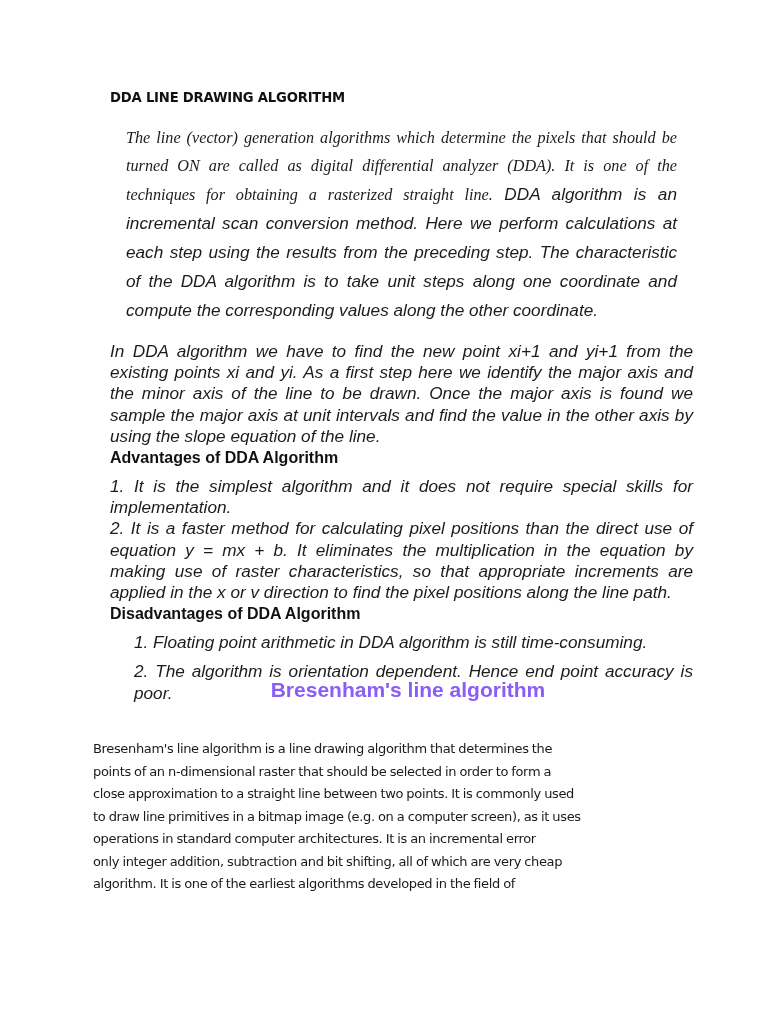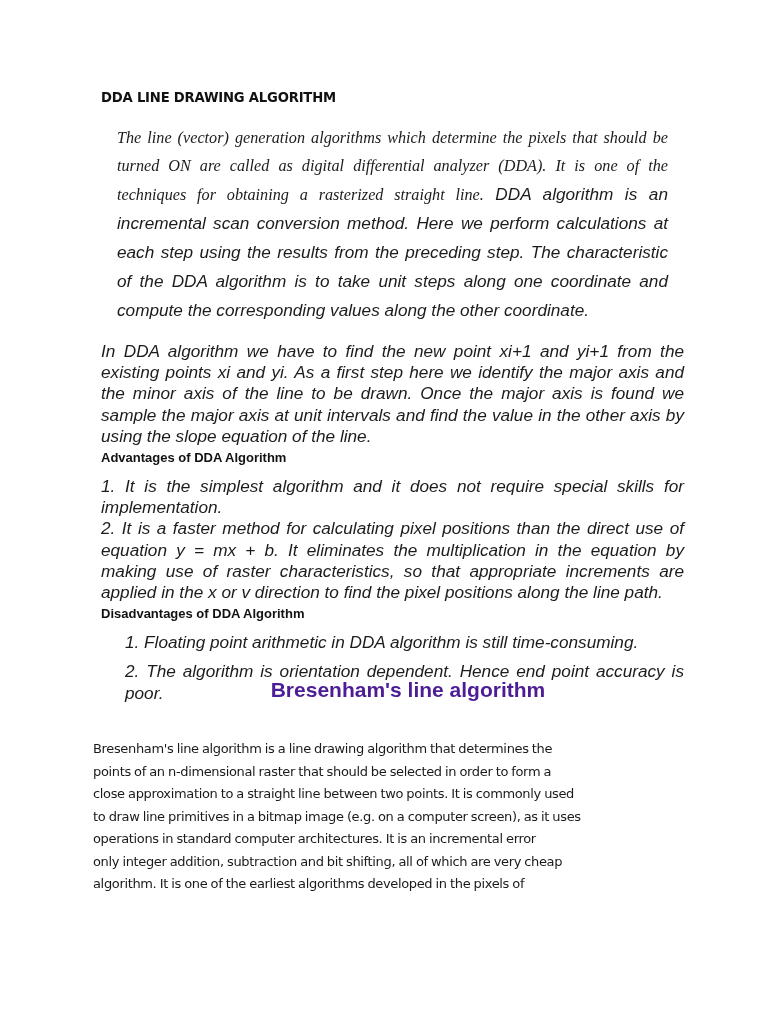--- a/index.html
+++ b/index.html
@@ -9,21 +9,21 @@
     }
     body {
       width: 768px;
       height: 1024px;
       position: relative;
       overflow: hidden;
       color: #1a1a1a;
     }
     .page {
       position: absolute;
-      left: 101px;
+      left: 110px;
       top: 88px;
       width: 583px;
     }
     .h-dda {
       font-family: "DejaVu Sans", sans-serif;
       font-weight: bold;
       font-size: 13.2px;
       letter-spacing: -0.2px;
       margin: 0 0 8px 0;
       line-height: 20px;
@@ -52,39 +52,39 @@
       text-align: justify;
       margin: 0;
       color: #1c1c1c;
       font-style: italic;
     }
     .gap-8 { margin-top: 8px; }
     .gap-12 { margin-top: 11px; }
     .h-sub {
       font-family: "Liberation Sans", sans-serif;
       font-weight: bold;
-      font-size: 13px;
+      font-size: 16px;
       line-height: 21px;
       margin: 0;
       color: #111;
     }
     .list-indent {
       margin-left: 24px;
     }
     .h-bres {
       position: absolute;
       left: 0;
       width: 768px;
       top: 676px;
       text-align: center;
       font-family: "Liberation Sans", sans-serif;
       font-weight: bold;
       font-size: 21px;
       line-height: 28px;
-      color: #4c1d95;
+      color: #8b5cf6;
       margin: 0;
       padding-left: 48px;
       box-sizing: border-box;
     }
     .bres-body {
       position: absolute;
       left: 93px;
       top: 738px;
       width: 560px;
       font-family: "DejaVu Sans", sans-serif;
@@ -125,14 +125,14 @@
 
 <h1 class="h-bres">Bresenham's line algorithm</h1>
 
 <p class="bres-body">
   <span class="bres-line">Bresenham's line algorithm is a line drawing algorithm that determines the</span>
   <span class="bres-line">points of an n-dimensional raster that should be selected in order to form a</span>
   <span class="bres-line">close approximation to a straight line between two points. It is commonly used</span>
   <span class="bres-line">to draw line primitives in a bitmap image (e.g. on a computer screen), as it uses</span>
   <span class="bres-line">operations in standard computer architectures. It is an incremental error</span>
   <span class="bres-line">only integer addition, subtraction and bit shifting, all of which are very cheap</span>
-  <span class="bres-line">algorithm. It is one of the earliest algorithms developed in the pixels of</span>
+  <span class="bres-line">algorithm. It is one of the earliest algorithms developed in the field of</span>
 </p>
 
 </body></html>

